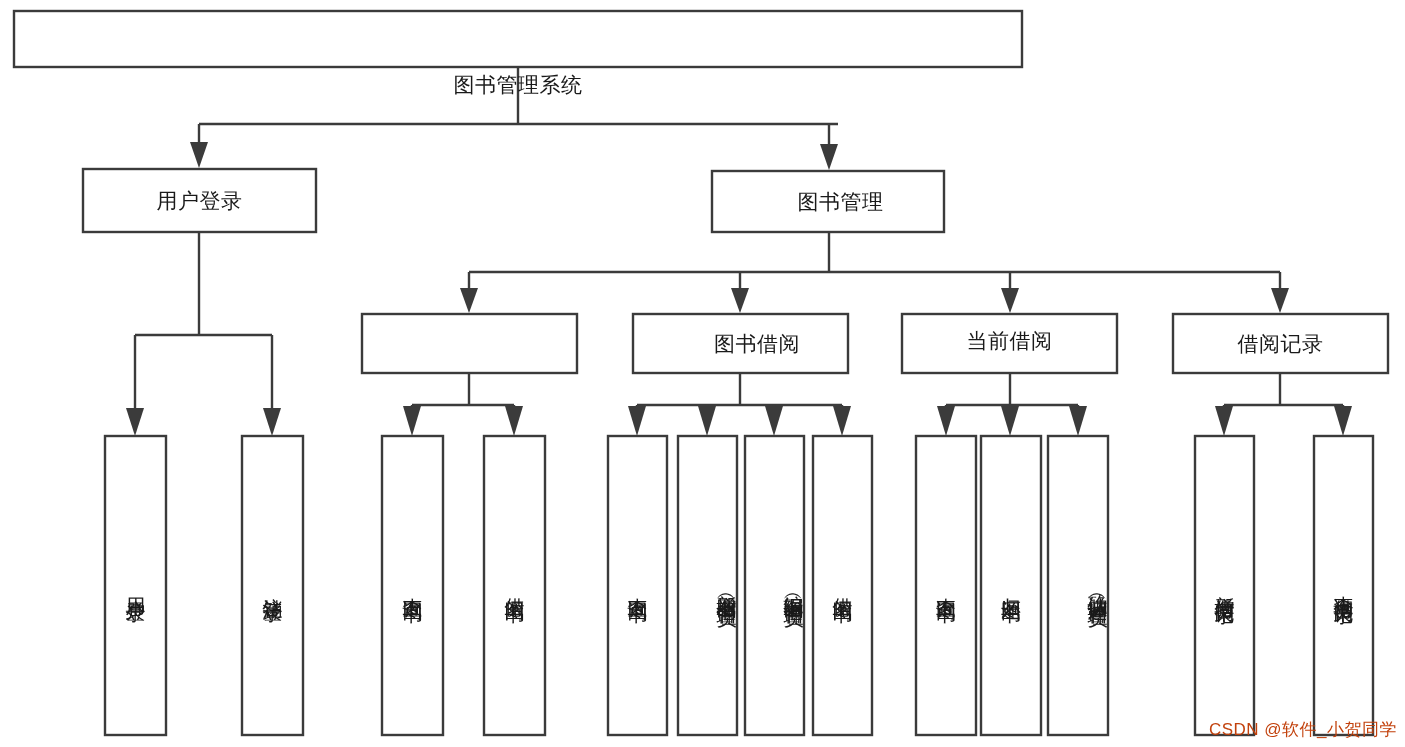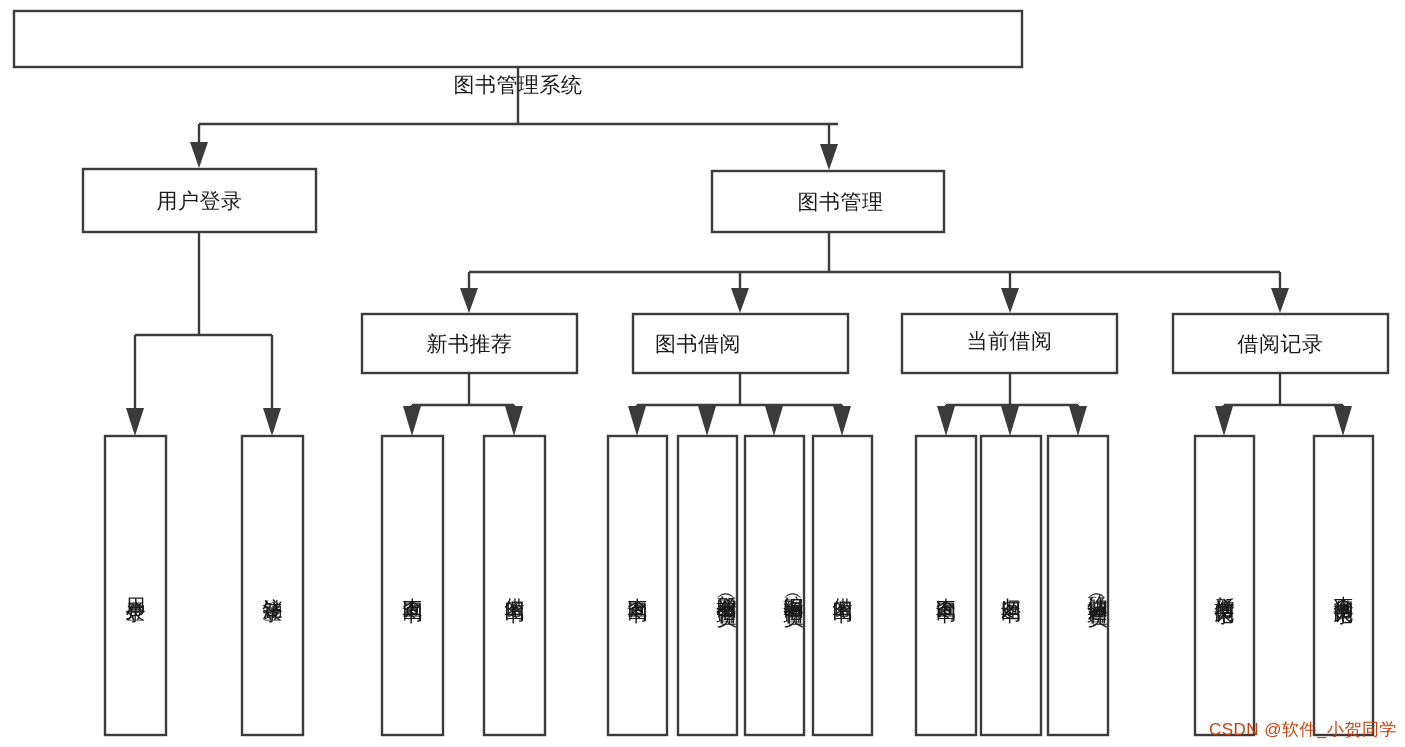--- a/index.html
+++ b/index.html
@@ -188,22 +188,21 @@
 
     <rect class="node-box" x="1195" y="436" width="59" height="299"></rect>
     <rect class="node-box" x="1314" y="436" width="59" height="299"></rect>
   </svg>
 
   <div class="node-label horizontal" style="left:14px; top:11px; width:1008px; height:56px;margin-top:46px;">图书管理系统</div>
 
   <div class="node-label horizontal" style="left:83px; top:169px; width:233px; height:63px;">用户登录</div>
   <div class="node-label horizontal" style="left:712px; top:171px; width:257px; height:61px;">图书管理</div>
 
-  <div class="node-label horizontal" style="left:362px; top:314px; width:215px; height:59px;">新书推荐</div>
-  <div class="node-label horizontal" style="left:611px; top:314px; width:174px; height:59px;">图书借阅</div>
+  <div class="node-label horizontal" style="left:670px; top:314px; width:174px; height:59px;">图书借阅</div>
   <div class="node-label horizontal" style="left:902px; top:314px; width:215px; height:53px;">当前借阅</div>
   <div class="node-label horizontal" style="left:1173px; top:314px; width:215px; height:59px;">借阅记录</div>
 
   <div class="node-label vertical v-center" style="left:105px; top:436px; width:61px; height:299px;">用户登录</div>
   <div class="node-label vertical v-center" style="left:242px; top:436px; width:61px; height:299px;">注销登录</div>
 
   <div class="node-label vertical v-center" style="left:382px; top:436px; width:61px; height:299px;">查询图书</div>
   <div class="node-label vertical v-center" style="left:484px; top:436px; width:61px; height:299px;">借阅图书</div>
 
   <div class="node-label vertical v-center" style="left:608px; top:436px; width:59px; height:299px;">查询图书</div>

